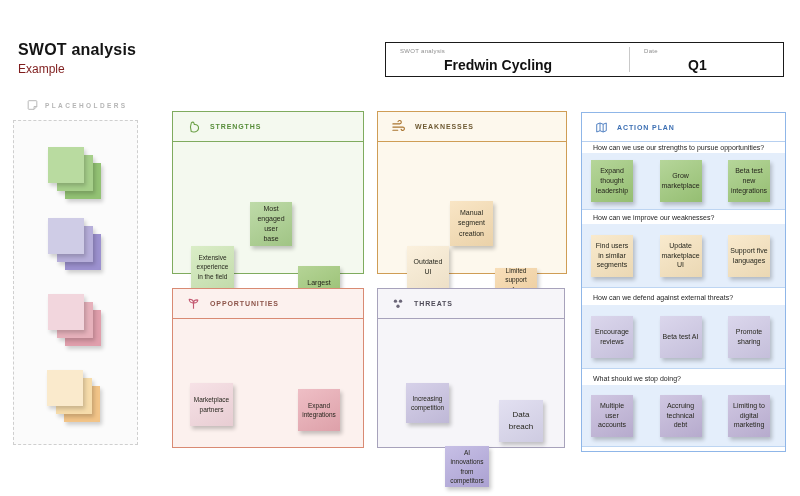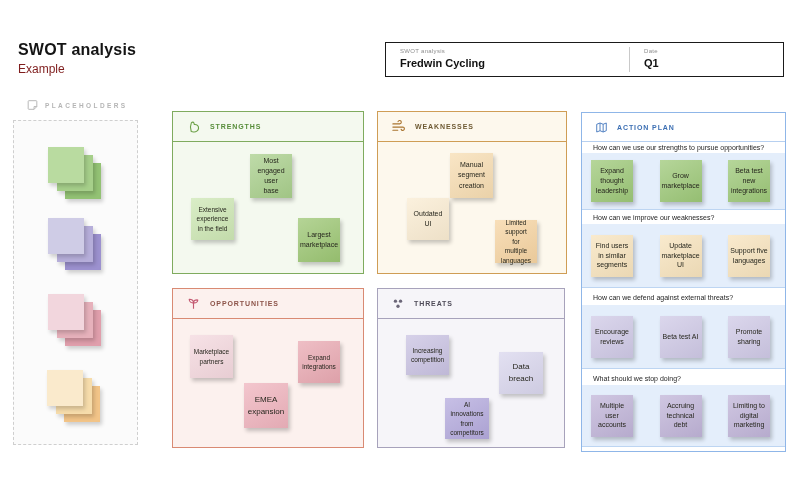--- a/index.html
+++ b/index.html
@@ -6,42 +6,42 @@
   body{width:800px;height:496px;background:#ffffff;font-family:"Liberation Sans",sans-serif;position:relative;overflow:hidden;-webkit-font-smoothing:antialiased;}
   
   .title{position:absolute;left:18px;top:41px;font-size:16px;font-weight:600;color:#141414;letter-spacing:.2px;}
   .subtitle{position:absolute;left:18px;top:62px;font-size:12px;color:#7f1d1d;}
   
   .form-box{position:absolute;left:385px;top:42px;width:399px;height:35px;border:1.6px solid #1a1a1a;box-sizing:border-box;display:flex;background:#fff;}
   .form-cell{padding:5px 0 0 14px;box-sizing:border-box;}
   .form-cell.left{width:243px;}
   .form-div{width:1px;background:#c9c9c9;margin:4px 0;}
   .form-label{font-size:6px;color:#8d8d8d;letter-spacing:.3px;}
-  .form-value{font-size:11px;font-weight:700;color:#111;margin-top:3px;}
+  .form-value{font-size:14px;font-weight:700;color:#111;margin-top:3px;margin-left:44px;}
   
   .ph-head{position:absolute;left:27px;top:99px;display:flex;align-items:center;gap:7px;}
   .ph-label{font-size:6.5px;font-weight:600;letter-spacing:2.4px;color:#b5b5b5;}
   .ph-box{position:absolute;left:13px;top:120px;width:125px;height:325px;border:1px dashed #cfcfcf;background:#fbfbfb;box-sizing:border-box;}
   .pstack{position:absolute;width:60px;height:58px;}
   .pnote{position:absolute;width:36px;height:36px;box-shadow:1.5px 2.5px 4px rgba(0,0,0,.18);}
   
   .quad{position:absolute;border:1px solid;box-sizing:border-box;}
   .quad-header{height:29px;border-bottom:1px solid;display:flex;align-items:center;gap:9px;padding-left:13px;font-size:7px;font-weight:700;letter-spacing:.9px;}
   .q-strengths{border-color:#7fab5e;background:#f4f9ef;}
   .q-strengths .quad-header{border-color:#7fab5e;color:#568c39;}
   .q-weaknesses{border-color:#cf9d55;background:#fdf8ed;}
   .q-weaknesses .quad-header{border-color:#cf9d55;color:#6e5a33;}
   .q-opportunities{border-color:#d98a73;background:#fcf1ee;}
   .q-opportunities .quad-header{border-color:#d98a73;color:#8c5348;}
   .q-threats{border-color:#a7a2bb;background:#f6f5f9;}
   .q-threats .quad-header{border-color:#a7a2bb;color:#4f4c59;}
   
   .note{position:absolute;display:flex;align-items:center;justify-content:center;text-align:center;
         font-size:6.5px;line-height:1.45;color:#26261d;padding:16px;box-sizing:border-box;
-        box-shadow:2px 3px 4px rgba(0,0,0,.22);background-image:linear-gradient(150deg,rgba(255,255,255,.25),rgba(0,0,0,.05));}
+        box-shadow:2px 3px 4px rgba(0,0,0,.22);background-image:linear-gradient(150deg,rgba(255,255,255,.25),rgba(0,0,0,.05));margin-top:48px;}
   .fs7{font-size:7px;} .fs8{font-size:8px;} .fs65{font-size:6.5px;}
   .c-green-l{background-color:#cde7b4;} .c-green-m{background-color:#a9cf8c;} .c-green-d{background-color:#9cc673;}
   .c-tan-l{background-color:#faecd2;} .c-tan-m{background-color:#f7ddb2;} .c-tan-d{background-color:#f6d4a2;}
   .c-pink-l{background-color:#f4d8de;} .c-pink-m{background-color:#efb3bd;} .c-pink-d{background-color:#e9a9b2;}
   .c-pur-l{background-color:#d9d6ed;} .c-pur-m{background-color:#c9c2e2;} .c-pur-d{background-color:#b4aadd;}
   .c-ap-green{background-color:#9dc878;} .c-ap-tan{background-color:#f7e3bd;} .c-ap-lav{background-color:#cfc9e6;} .c-ap-mauve{background-color:#c0b4d8;}
   
   .ap{position:absolute;left:581px;top:112px;width:205px;height:340px;border:1px solid #8fb6e8;background:#fff;box-sizing:border-box;}
   .ap-header{height:28px;border-bottom:1px solid #b7d0f0;display:flex;align-items:center;gap:8px;padding-left:12px;font-size:7px;font-weight:700;letter-spacing:.9px;color:#3c6fb3;}
   .ap-q{position:absolute;left:11px;right:8px;font-size:7px;font-weight:500;color:#1e1e1e;}
@@ -129,21 +129,20 @@
 
   <div class="quad q-opportunities" style="left:172px;top:288px;width:192px;height:160px;">
     <div class="quad-header">
       <svg width="15" height="15" viewBox="0 0 16 16">
         <path d="M8 13.5 C8 10 8 7.2 8 7.2 M8 7.2 C8 4.6 6 3.4 3.4 3.5 C3.5 6.2 5.5 7.6 8 7.2 Z M8 7.2 C8.2 5.1 10 4 12.6 4.2 C12.4 6.6 10.5 7.7 8 7.2 Z" fill="none" stroke="#c45a72" stroke-width="1.2" stroke-linejoin="round"></path>
       </svg>
       <span>OPPORTUNITIES</span>
     </div>
     <div class="note c-pink-l" style="left:17px;top:46px;width:43px;height:43px;">Marketplace partners</div>
     <div class="note c-pink-d" style="left:125px;top:52px;width:42px;height:42px;">Expand integrations</div>
-    <div class="note fs8 c-pink-m" style="left:71px;top:94px;width:44px;height:45px;">EMEA expansion</div>
   </div>
 
   <div class="quad q-threats" style="left:377px;top:288px;width:188px;height:160px;">
     <div class="quad-header">
       <svg width="14" height="14" viewBox="0 0 16 16">
         <circle cx="5.1" cy="4.8" r="1.9" fill="#6b6678"></circle>
         <circle cx="10.9" cy="4.8" r="1.9" fill="#6b6678"></circle>
         <circle cx="8" cy="10.6" r="1.9" fill="#6b6678"></circle>
       </svg>
       <span>THREATS</span>

